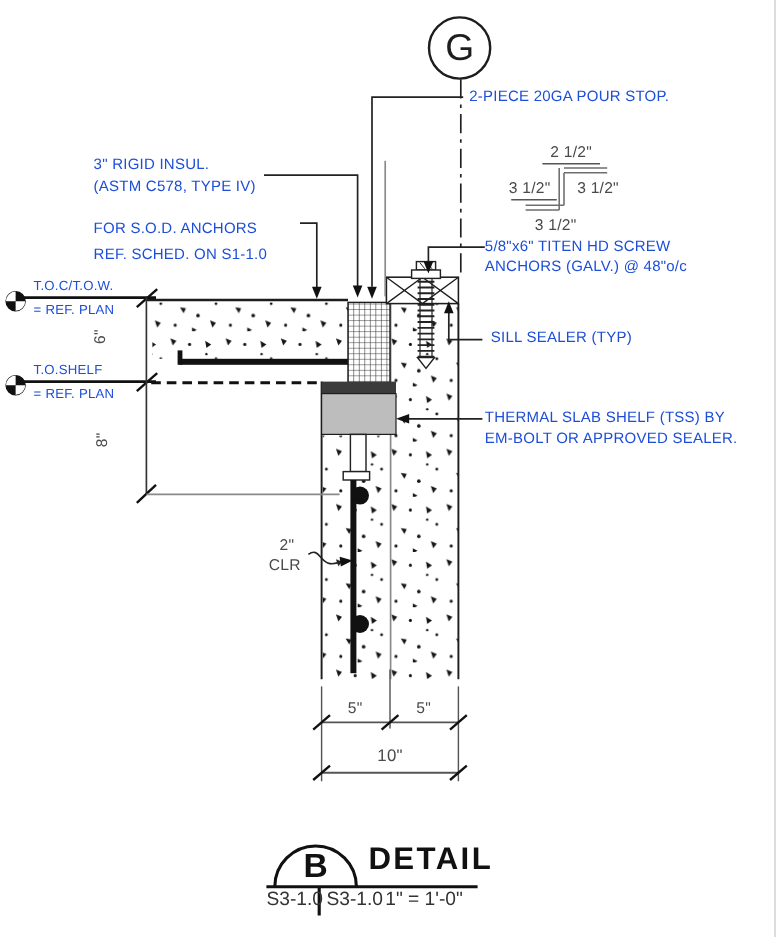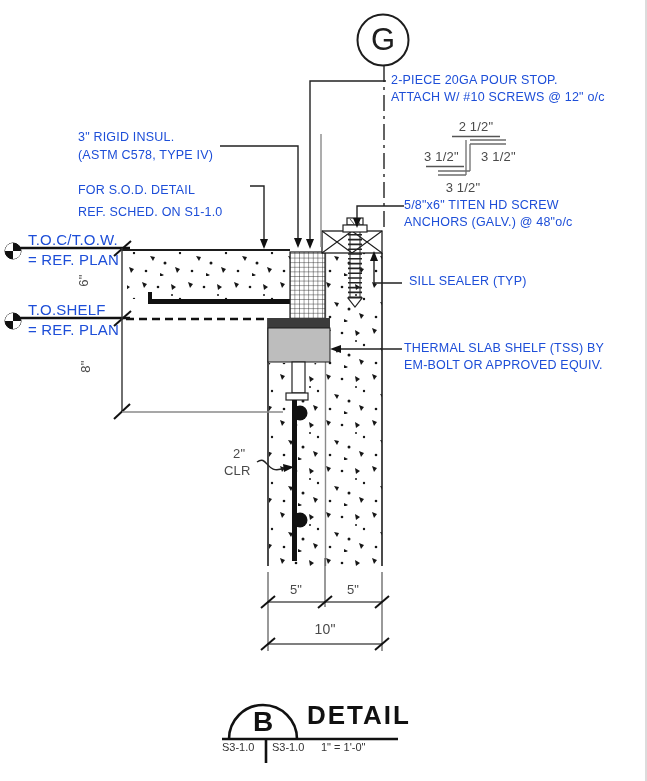--- a/index.html
+++ b/index.html
@@ -1,31 +1,31 @@
 <!DOCTYPE html>
 <html><head>
 <meta charset="utf-8">
 <style>
   html,body{margin:0;padding:0;background:#fff;}
   #stage{position:relative;width:647px;height:781px;background:#ffffff;overflow:hidden;
          font-family:"Liberation Sans",sans-serif;}
   #stage svg{position:absolute;left:0;top:0;}
   .txt{position:absolute;font:12.5px/17px "Liberation Sans",sans-serif;color:#1d4ed8;
        white-space:nowrap;letter-spacing:.2px;}
-  .elev{font-size:15px;}
+  .elev{font-size:11px;}
   .dim{font-size:13px;color:#4a4a4a;}
   .ctr{text-align:center;}
   .rot{transform:rotate(-90deg);transform-origin:center center;}
   .bubble-letter{position:absolute;left:357px;top:22px;width:52px;text-align:center;
        font-size:31px;font-weight:500;color:#1e1e1e;}
   .detail-title{position:absolute;left:307px;top:700px;font-size:26px;font-weight:bold;
        letter-spacing:2px;color:#111;}
   .tb-letter{position:absolute;left:247px;top:706px;width:32px;text-align:center;
        font-size:28px;font-weight:bold;color:#111;}
-  .tb-small{position:absolute;top:741px;font-size:11px;color:#333;white-space:nowrap;}
+  .tb-small{position:absolute;top:741px;font-size:16px;color:#333;white-space:nowrap;}
   .edge{position:absolute;right:0;top:0;width:2px;height:100%;background:#dcdcdc;}
 </style>
 </head>
 <body>
 
 <div id="stage">
 
 <svg width="647" height="781" viewBox="0 0 647 781">
   <defs>
     <pattern id="speckle" width="46" height="46" patternUnits="userSpaceOnUse">
@@ -172,39 +172,38 @@
   <g>
     <path d="M229 739A34 34 0 0 1 297 739" fill="#fff" stroke="#111" stroke-width="2.6"></path>
     <line x1="222" y1="739" x2="398" y2="739" stroke="#111" stroke-width="2.6"></line>
     <line x1="266" y1="739" x2="266" y2="763" stroke="#111" stroke-width="2.6"></line>
   </g>
 </svg>
 
 <div class="bubble-letter">G</div>
 
 <div class="txt" style="left:391px;top:72px;">2-PIECE 20GA POUR STOP.</div>
-<div class="txt" style="left:391px;top:89px;">ATTACH W/ #10 SCREWS @ 12" o/c</div>
 
 <div class="txt dim ctr" style="left:450px;top:118px;width:52px;">2 1/2"</div>
 <div class="txt dim" style="left:424px;top:148px;">3 1/2"</div>
 <div class="txt dim" style="left:481px;top:148px;">3 1/2"</div>
 <div class="txt dim ctr" style="left:437px;top:179px;width:52px;">3 1/2"</div>
 
 <div class="txt" style="left:78px;top:129px;">3" RIGID INSUL.</div>
 <div class="txt" style="left:78px;top:147px;">(ASTM C578, TYPE IV)</div>
 <div class="txt" style="left:78px;top:164px;margin-top:40px;">REF. SCHED. ON S1-1.0</div>
-<div class="txt" style="left:78px;top:182px;">FOR S.O.D. DETAIL</div>
+<div class="txt" style="left:78px;top:182px;">FOR S.O.D. ANCHORS</div>
 
 <div class="txt" style="left:404px;top:197px;">5/8"x6" TITEN HD SCREW</div>
 <div class="txt" style="left:404px;top:214px;">ANCHORS (GALV.) @ 48"o/c</div>
 
 <div class="txt" style="left:409px;top:273px;">SILL SEALER (TYP)</div>
 
 <div class="txt" style="left:404px;top:340px;">THERMAL SLAB SHELF (TSS) BY</div>
-<div class="txt" style="left:404px;top:357px;">EM-BOLT OR APPROVED EQUIV.</div>
+<div class="txt" style="left:404px;top:357px;">EM-BOLT OR APPROVED SEALER.</div>
 
 <div class="txt elev" style="left:28px;top:231px;">T.O.C/T.O.W.</div>
 <div class="txt elev" style="left:28px;top:251px;">= REF. PLAN</div>
 <div class="txt elev" style="left:28px;top:301px;">T.O.SHELF</div>
 <div class="txt elev" style="left:28px;top:321px;">= REF. PLAN</div>
 
 <div class="txt dim rot" style="left:72px;top:272px;width:22px;text-align:center;">6"</div>
 <div class="txt dim rot" style="left:74px;top:358px;width:22px;text-align:center;">8"</div>
 
 <div class="txt dim" style="left:233px;top:445px;">2"</div>

